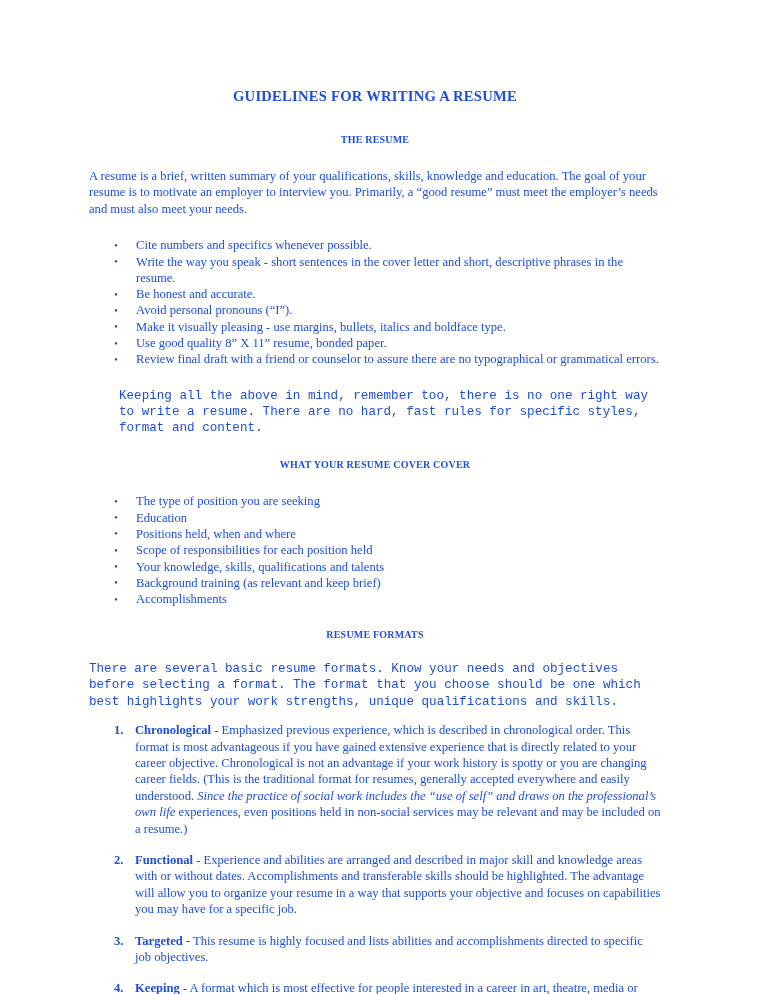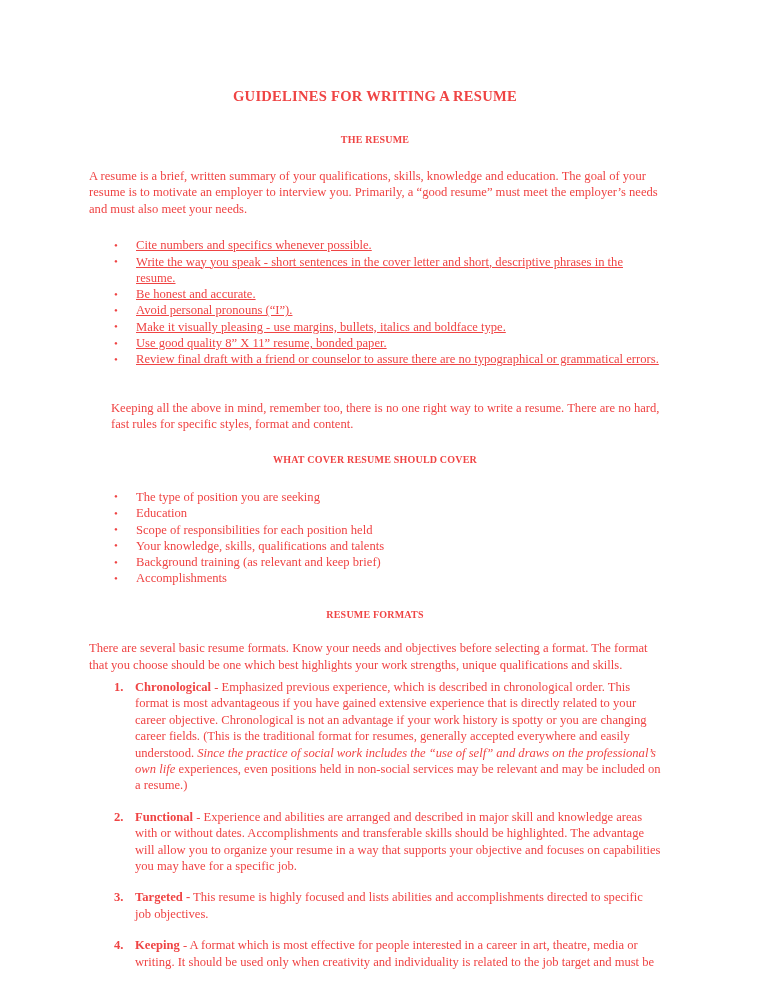--- a/index.html
+++ b/index.html
@@ -7,21 +7,21 @@
     padding: 0;
     background: #ffffff;
   }
   .page {
     position: relative;
     width: 768px;
     height: 994px;
     background: #ffffff;
     overflow: hidden;
     font-family: "Liberation Serif", "DejaVu Serif", serif;
-    color: #ef4444;
+    color: #1d4ed8;
     -webkit-font-smoothing: antialiased;
   }
   .content {
     position: absolute;
     left: 89px;
     top: 88px;
     width: 572px;
   }
   
   .doc-title {
@@ -45,22 +45,22 @@
   .sh-formats     { margin-top: 22px; margin-bottom: 19px; }
 
   
   p.body {
     font-size: 12.6px;
     line-height: 16.4px;
     margin: 0;
     text-align: left;
   }
   p.intro { margin-bottom: 20px; }
-  p.keeping { margin: 0; padding-left: 22px; }
-  p.formats-intro { margin-bottom: 6px; }
+  p.keeping { margin: 8px; padding-left: 22px; font-family: Liberation Mono, monospace; }
+  p.formats-intro { margin-bottom: 12px; font-family: Liberation Mono, monospace; }
 
   
   ul.bullets {
     list-style: none;
     margin: 0;
     padding: 0;
   }
   ul.bullets > li {
     position: relative;
     font-size: 12.6px;
@@ -70,21 +70,21 @@
   }
   ul.bullets > li::before {
     content: "\2022";
     position: absolute;
     left: 25px;
     top: -0.5px;
     font-size: 11px;
     line-height: 16.3px;
   }
   ul.bullets.list-cover { margin-bottom: 0; }
-  ul.bullets.list-tips  { margin-bottom: 32px; text-decoration: underline; }
+  ul.bullets.list-tips  { margin-bottom: 20px; }
 
   
   ol.formats {
     list-style: none;
     margin: 0;
     padding: 0;
   }
   ol.formats > li {
     position: relative;
     font-size: 12.6px;
@@ -119,25 +119,26 @@
       <li>Write the way you speak - short sentences in the cover letter and short, descriptive phrases in the resume.</li>
       <li>Be honest and accurate.</li>
       <li>Avoid personal pronouns (“I”).</li>
       <li>Make it visually pleasing - use margins, bullets, italics and boldface type.</li>
       <li>Use good quality 8” X 11” resume, bonded paper.</li>
       <li>Review final draft with a friend or counselor to assure there are no typographical or grammatical errors.</li>
     </ul>
 
     <p class="body keeping">Keeping all the above in mind, remember too, there is no one right way to write a resume.   There are no hard, fast rules for specific styles, format and content.</p>
 
-    <h2 class="section-heading sh-cover">WHAT COVER RESUME SHOULD COVER</h2>
+    <h2 class="section-heading sh-cover">WHAT YOUR RESUME COVER COVER</h2>
 
     <ul class="bullets list-cover">
       <li>The type of position you are seeking</li>
       <li>Education</li>
+      <li>Positions held, when and where</li>
       <li>Scope of responsibilities for each position held</li>
       <li>Your knowledge, skills, qualifications and talents</li>
       <li>Background training (as relevant and keep brief)</li>
       <li>Accomplishments</li>
     </ul>
 
     <h2 class="section-heading sh-formats">RESUME FORMATS</h2>
 
     <p class="body formats-intro">There are several basic resume formats.   Know your needs and objectives before selecting a format.   The format that you choose should be one which best highlights your work strengths, unique qualifications and skills.</p>
 

